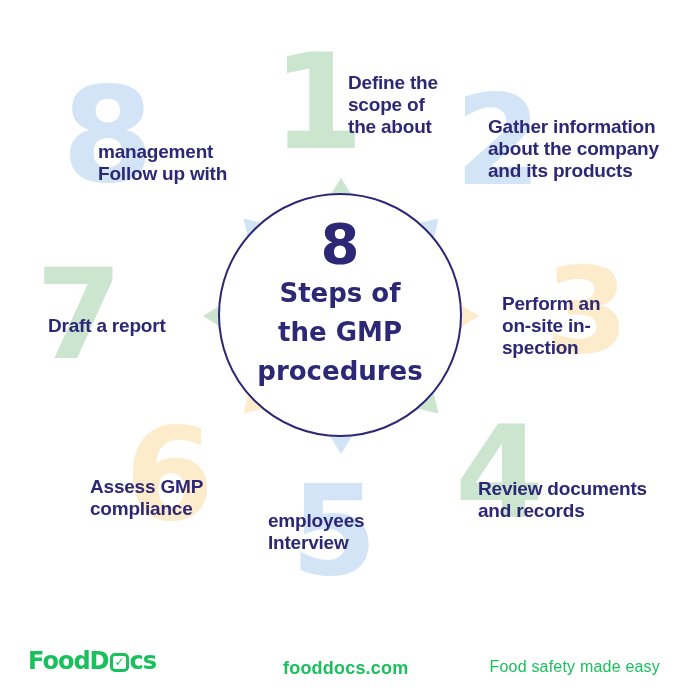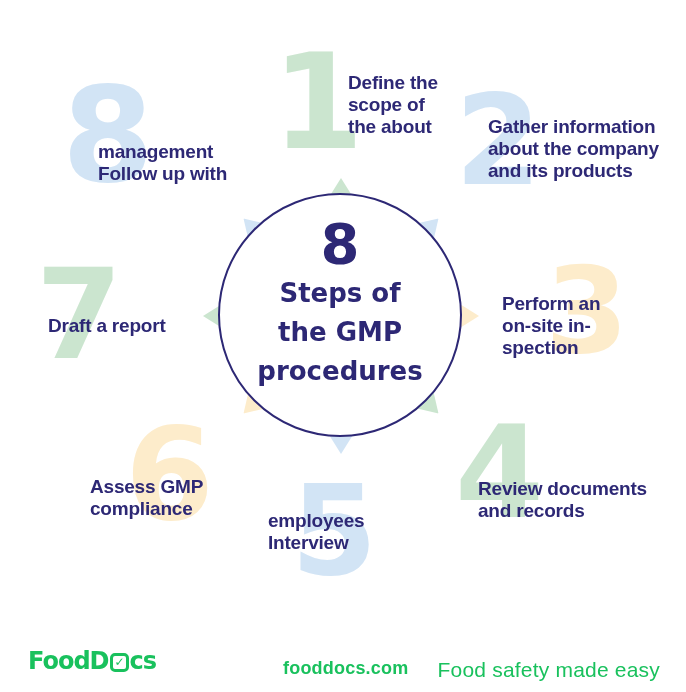--- a/index.html
+++ b/index.html
@@ -89,21 +89,21 @@
     width:13px; height:13px; margin:2px 1px 0 1px;
     border:3.5px solid var(--brand); border-radius:5px;
     font-size:12px; font-weight:800; color:var(--brand); line-height:1;
   }
   .website {
     position:absolute; left:283px; top:658px; z-index:3;
     font-size:18px; font-weight:700; color:var(--brand); letter-spacing:0.2px;
   }
   .tagline {
     position:absolute; right:26px; top:658px; z-index:3;
-    font-size:21px; font-weight:500; color:var(--brand); letter-spacing:0.2px;
+    font-size:16px; font-weight:500; color:var(--brand); letter-spacing:0.2px;
   }
 </style>
 </head>
 <body>
 
 <div class="canvas">
 
   <div class="tri tn  green"></div>
   <div class="tri tne blue"></div>
   <div class="tri te  orange"></div>

